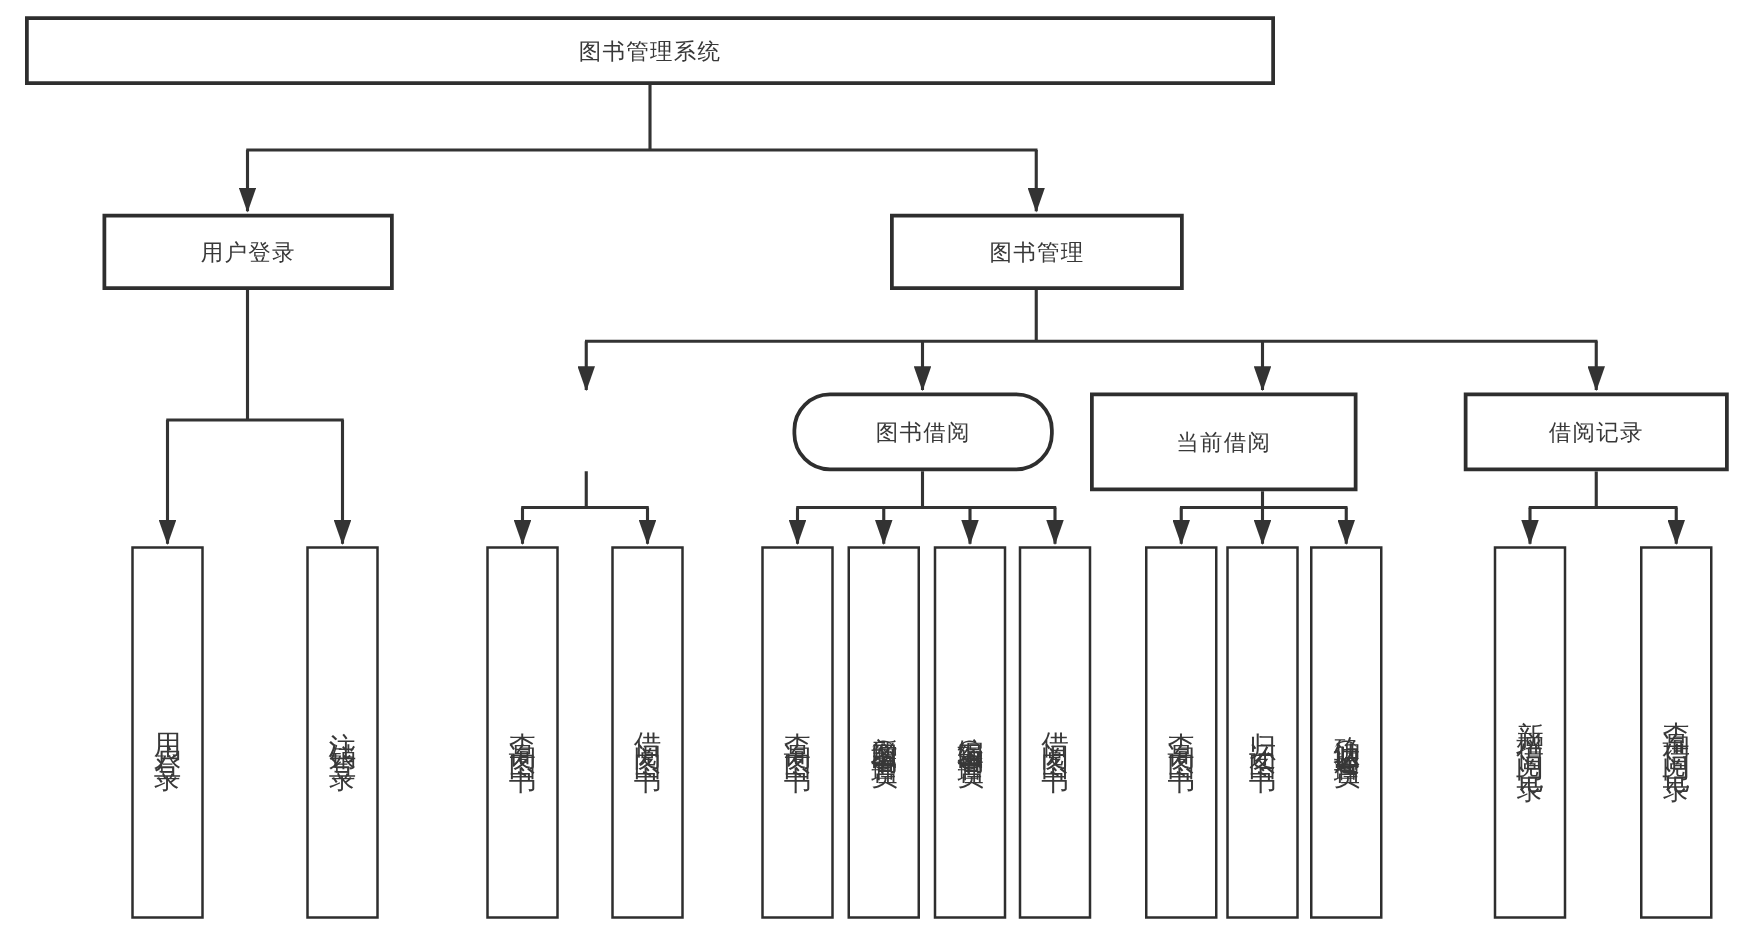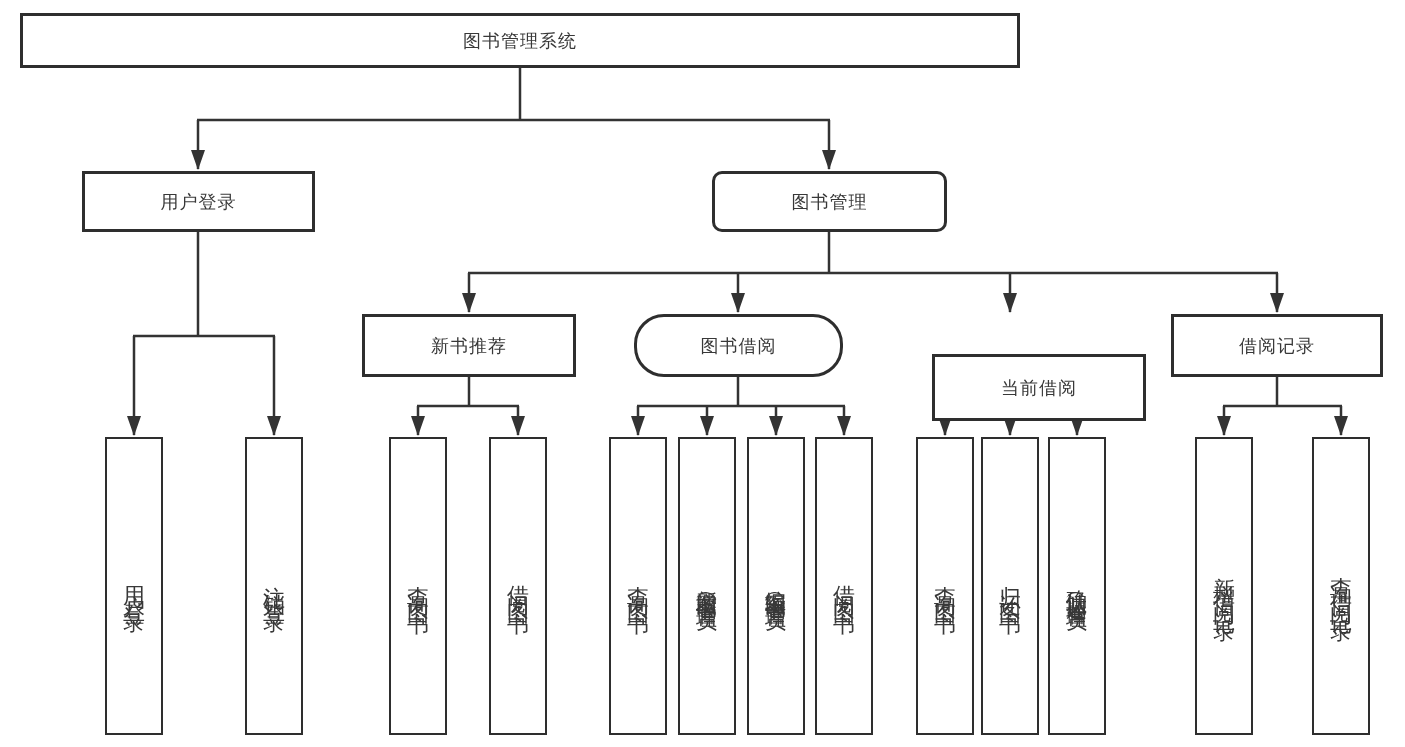--- a/index.html
+++ b/index.html
@@ -120,31 +120,28 @@
     </g>
   </svg>
 
   <div class="node root-node" style="left:20px; top:13px; width:1000px; height:55px;">
     <span class="lbl">图书管理系统</span>
   </div>
 
   <div class="node" style="left:82px; top:171px; width:233px; height:61px;">
     <span class="lbl">用户登录</span>
   </div>
-  <div class="node" style="left:712px; top:171px; width:235px; height:61px;border-radius:10px;">
+  <div class="node" style="left:712px; top:171px; width:235px; height:61px;">
     <span class="lbl">图书管理</span>
   </div>
 
-  <div class="node" style="left:362px; top:314px; width:214px; height:63px;">
-    <span class="lbl">新书推荐</span>
-  </div>
   <div class="node" style="left:634px; top:314px; width:209px; height:63px;border-radius:30px;">
     <span class="lbl">图书借阅</span>
   </div>
-  <div class="node" style="left:932px; top:314px; width:214px; height:67px;margin-top:40px;">
+  <div class="node" style="left:872px; top:314px; width:214px; height:79px;">
     <span class="lbl">当前借阅</span>
   </div>
   <div class="node" style="left:1171px; top:314px; width:212px; height:63px;">
     <span class="lbl">借阅记录</span>
   </div>
 
   <div class="node leaf" style="left:105px; top:437px; width:58px; height:298px;">
     <span class="vlbl">用户登录</span>
   </div>
   <div class="node leaf" style="left:245px; top:437px; width:58px; height:298px;">

